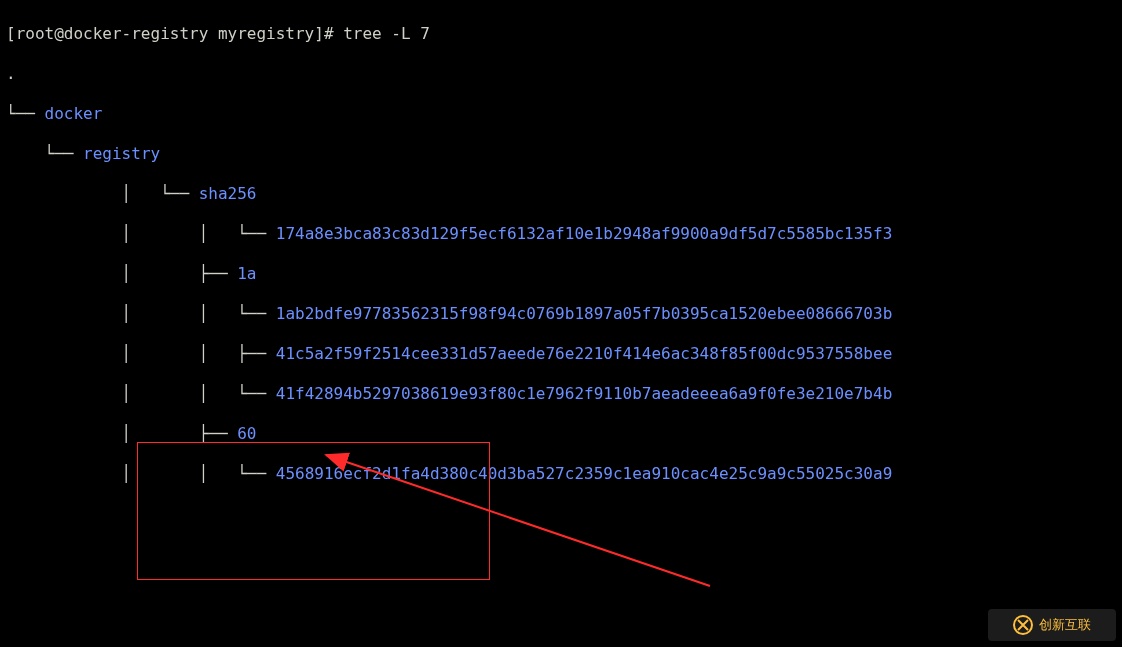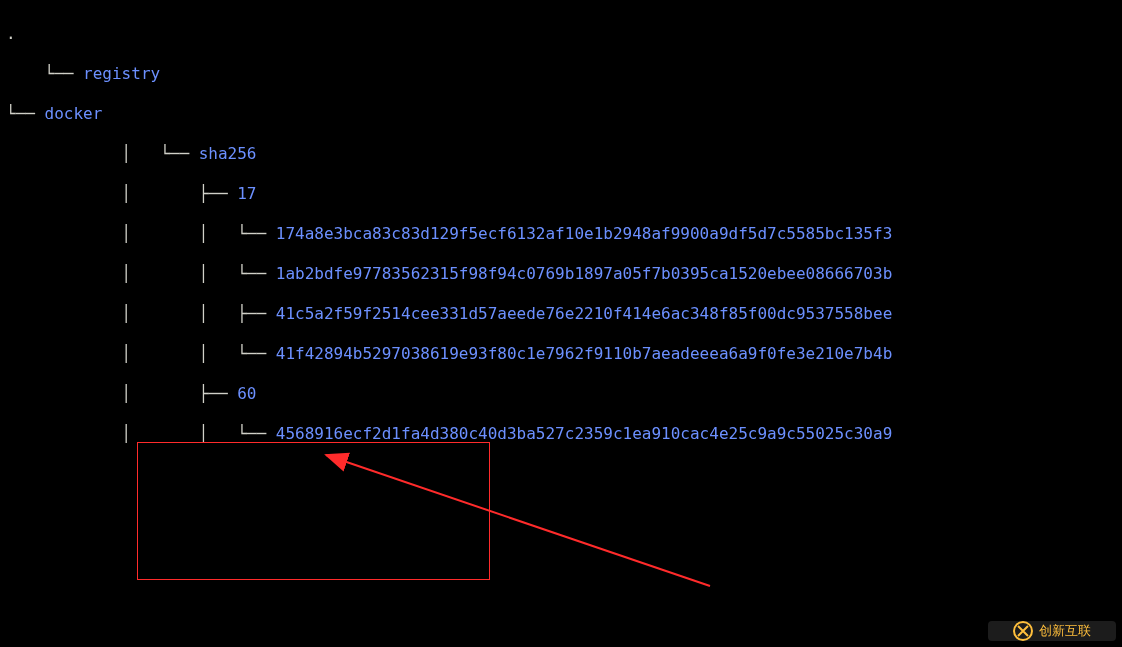--- a/index.html
+++ b/index.html
@@ -3,35 +3,36 @@
 <meta charset="utf-8">
 <style>
   html,body{margin:0;padding:0;width:1122px;height:647px;background:#000;overflow:hidden}
   body{font-family:"DejaVu Sans Mono","Courier New",monospace;font-size:16px;line-height:20px;color:#d0d0c8;white-space:pre}
   .term{position:absolute;top:4px;left:6px}
   .dir{color:#6c90ff}
   .tree{color:#d0d0c8}
   .line{display:block;height:20px}
   .redbox{position:absolute;border:1px solid #ff2b2b;pointer-events:none}
   .arrow-wrap{position:absolute;pointer-events:none}
-  .logo{position:absolute;right:6px;bottom:6px;width:128px;height:20px;background:#1c1c1c;border-radius:4px;display:flex;align-items:center;justify-content:center;gap:6px;font-family:Arial,Helvetica,sans-serif;font-size:13px;color:#ffbf3c}
+  .logo{position:absolute;right:6px;bottom:6px;width:128px;height:32px;background:#1c1c1c;border-radius:4px;display:flex;align-items:center;justify-content:center;gap:6px;font-family:Arial,Helvetica,sans-serif;font-size:13px;color:#ffbf3c}
   .logo svg{flex:none}
 </style>
 </head>
 <body>
 
 
 
 <div class="term">
+<span class="line"><span>[root@docker-registry myregistry]# tree -L 7</span></span>
 <span class="line"><span>.</span></span>
+<span class="line"><span class="tree">└──</span> <span class="dir">docker</span></span>
 <span class="line">    <span class="tree">└──</span> <span class="dir">registry</span></span>
-<span class="line"><span class="tree">└──</span> <span class="dir">docker</span></span>
 <span class="line">            <span class="tree">│  </span> <span class="tree">└──</span> <span class="dir">sha256</span></span>
-<span class="line">            <span class="tree">│  </span>     <span class="tree">├──</span> <span class="dir">17</span></span>
 <span class="line">            <span class="tree">│  </span>     <span class="tree">│  </span> <span class="tree">└──</span> <span class="dir">174a8e3bca83c83d129f5ecf6132af10e1b2948af9900a9df5d7c5585bc135f3</span></span>
+<span class="line">            <span class="tree">│  </span>     <span class="tree">├──</span> <span class="dir">1a</span></span>
 <span class="line">            <span class="tree">│  </span>     <span class="tree">│  </span> <span class="tree">└──</span> <span class="dir">1ab2bdfe97783562315f98f94c0769b1897a05f7b0395ca1520ebee08666703b</span></span>
 <span class="line">            <span class="tree">│  </span>     <span class="tree">│  </span> <span class="tree">├──</span> <span class="dir">41c5a2f59f2514cee331d57aeede76e2210f414e6ac348f85f00dc9537558bee</span></span>
 <span class="line">            <span class="tree">│  </span>     <span class="tree">│  </span> <span class="tree">└──</span> <span class="dir">41f42894b5297038619e93f80c1e7962f9110b7aeadeeea6a9f0fe3e210e7b4b</span></span>
 <span class="line">            <span class="tree">│  </span>     <span class="tree">├──</span> <span class="dir">60</span></span>
 <span class="line">            <span class="tree">│  </span>     <span class="tree">│  </span> <span class="tree">└──</span> <span class="dir">4568916ecf2d1fa4d380c40d3ba527c2359c1ea910cac4e25c9a9c55025c30a9</span></span>
 
 
 
 
 

